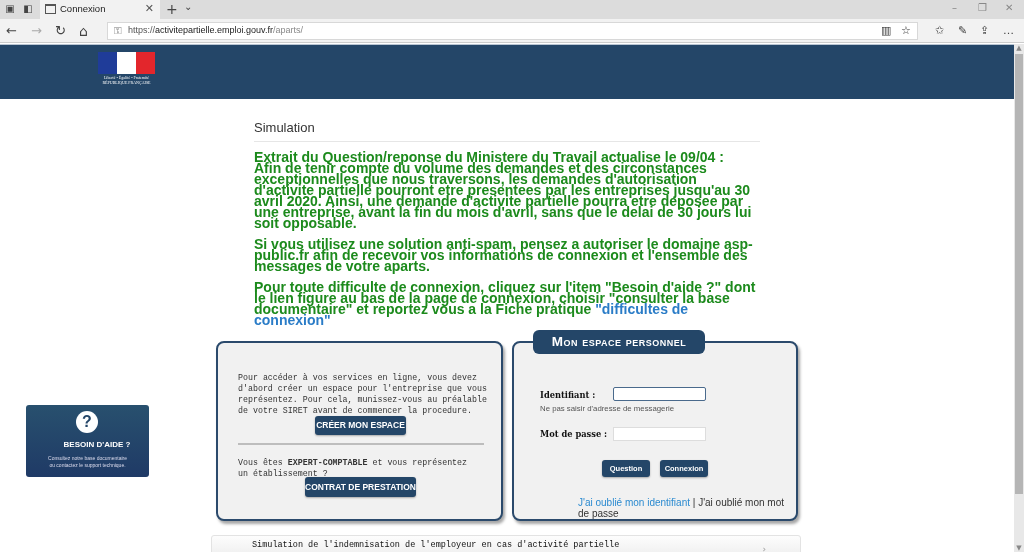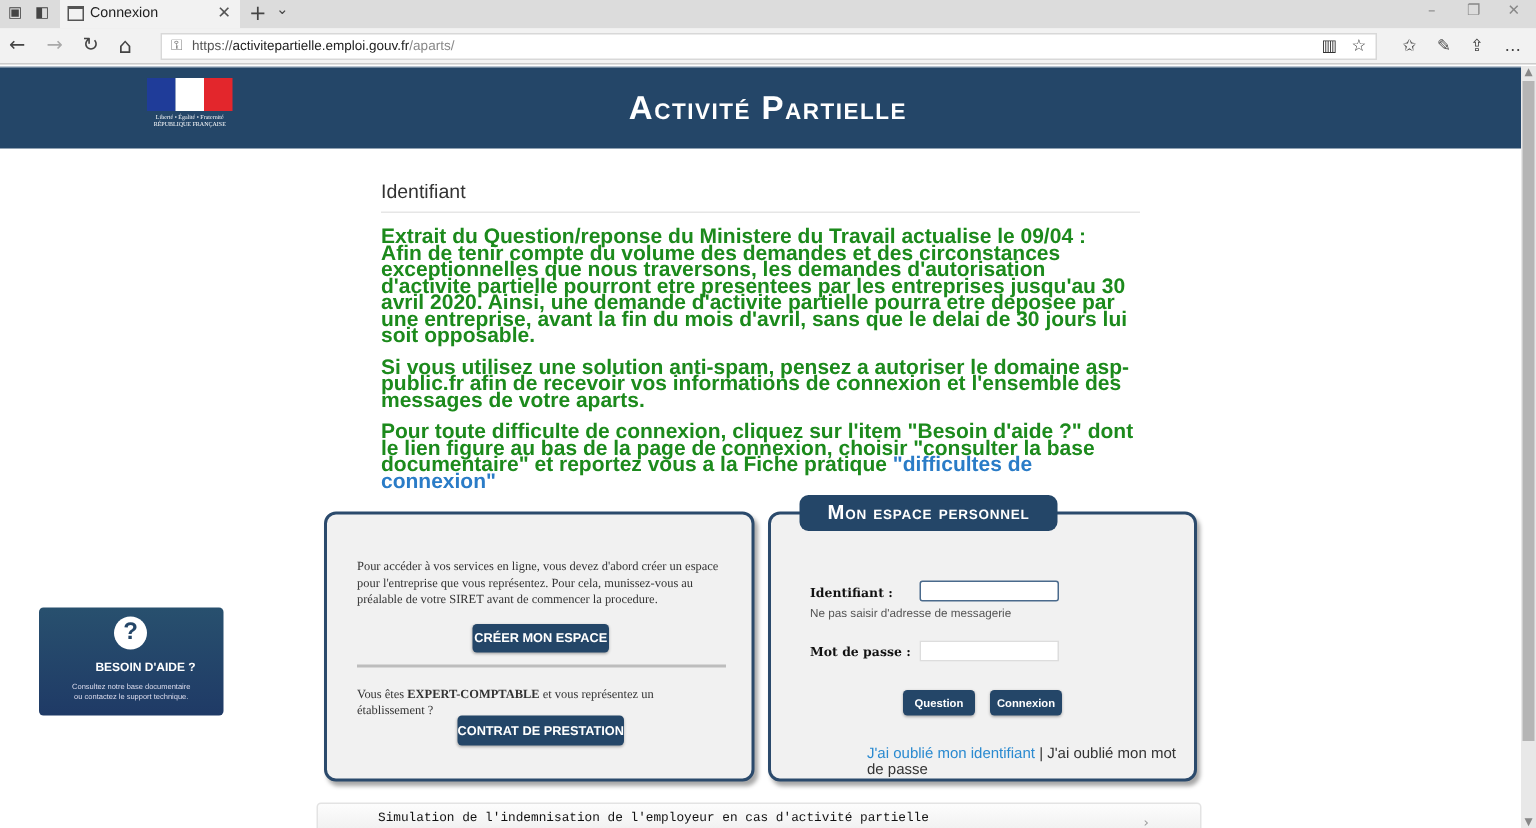--- a/index.html
+++ b/index.html
@@ -39,21 +39,21 @@
   .banner-title { position: absolute; left: 0; top: 14px; width: 1024px; text-align: center; color: #fff; font-family: "Liberation Sans", sans-serif; font-size: 22px; font-variant: small-caps; font-weight: bold; letter-spacing: 1px; }
 
   .info { position: absolute; left: 254px; top: 76px; width: 506px; }
   .info h2 { font-family: "Liberation Sans", sans-serif; font-weight: normal; font-size: 13px; color: #333; padding-bottom: 6px; border-bottom: 1px solid #e6e6e6; }
   .info .green { color: #1c8a1c; font-family: "Liberation Sans", sans-serif; font-weight: bold; font-size: 14px; line-height: 11px; margin-top: 10px; }
   .info .green .lnk { color: #2a7cc7; }
 
   
   .box { position: absolute; background: #f1f1f1; border: 2px solid #2b4a6c; border-radius: 8px; box-shadow: 2px 3px 3px rgba(0,0,0,0.35); }
   .box-title { position: absolute; top: -13px; height: 24px; background: #244668; color: #fff; border-radius: 6px; font-family: "Liberation Sans", sans-serif; font-weight: bold; font-variant: small-caps; font-size: 13.5px; letter-spacing: 0.5px; line-height: 24px; text-align: center; }
-  .box p { font-family: Liberation Serif, serif; font-size: 8.3px; color: #333; line-height: 11px; }
+  .box p { font-family: Liberation Mono, monospace; font-size: 8.3px; color: #333; line-height: 11px; }
   .btn { position: absolute; background: #244668; color: #fff; border-radius: 3px; font-family: "Liberation Sans", sans-serif; font-weight: bold; font-size: 8.5px; text-align: center; box-shadow: 0 1px 2px rgba(0,0,0,0.3); }
   .sep { position: absolute; height: 2px; background: #bdbdbd; }
   .lbl { position: absolute; font-family: "DejaVu Serif", serif; font-weight: bold; font-size: 8.3px; color: #111; }
   .hint { position: absolute; font-family: "Liberation Sans", sans-serif; font-size: 7.8px; color: #555; }
   .field { position: absolute; width: 93px; height: 14px; background: #fff; border: 1px solid #ddd; }
   .field.focus { border: 1px solid #4a6a8c; border-radius: 2px; }
   .links { position: absolute; font-family: Liberation Sans, sans-serif; font-size: 10px; color: #333; margin-left: 38px; }
   .links .blue { color: #2a8ad0; }
 
   .help { position: absolute; left: 26px; top: 361px; width: 123px; height: 72px; border-radius: 3px; background: linear-gradient(#28506e, #1f3a66); }
@@ -106,25 +106,24 @@
       <div class="flag">
         <span style="background:#1f3c99"></span>
           <span style="background:#fff"></span>
           <span style="background:#e3262c"></span>
       </div>
       <div class="logo-sub">
         <div>Liberté • Égalité • Fraternité</div>
         <div>RÉPUBLIQUE FRANÇAISE</div>
       </div>
     </div>
-    <div class="banner-title">Activité Partielle</div>
   </div>
 
   <div class="info">
-    <h2>Identifiant</h2>
+    <h2>Simulation</h2>
     <div class="green">
       <div>Extrait du Question/reponse du Ministere du Travail actualise le 09/04 :</div>
       <div>Afin de tenir compte du volume des demandes et des circonstances exceptionnelles que nous traversons, les demandes d'autorisation d'activite partielle pourront etre presentees par les entreprises jusqu'au 30 avril 2020. Ainsi, une demande d'activite partielle pourra etre deposee par une entreprise, avant la fin du mois d'avril, sans que le delai de 30 jours lui soit opposable.</div>
     </div>
     <div class="green">Si vous utilisez une solution anti-spam, pensez a autoriser le domaine asp-public.fr afin de recevoir vos informations de connexion et l'ensemble des messages de votre aparts.</div>
     <div class="green"><span>Pour toute difficulte de connexion, cliquez sur l'item "Besoin d'aide ?" dont le lien figure au bas de la page de connexion, choisir "consulter la base documentaire" et reportez vous a la Fiche pratique </span><span class="lnk">"difficultes de connexion"</span></div>
   </div>
 
   <div class="box" style="left:216px;top:297px;width:287px;height:180px;">
     <p style="position:absolute;left:20px;top:29px;width:250px;">Pour accéder à vos services en ligne, vous devez d'abord créer un espace pour l'entreprise que vous représentez. Pour cela, munissez-vous au préalable de votre SIRET avant de commencer la procedure.</p>

